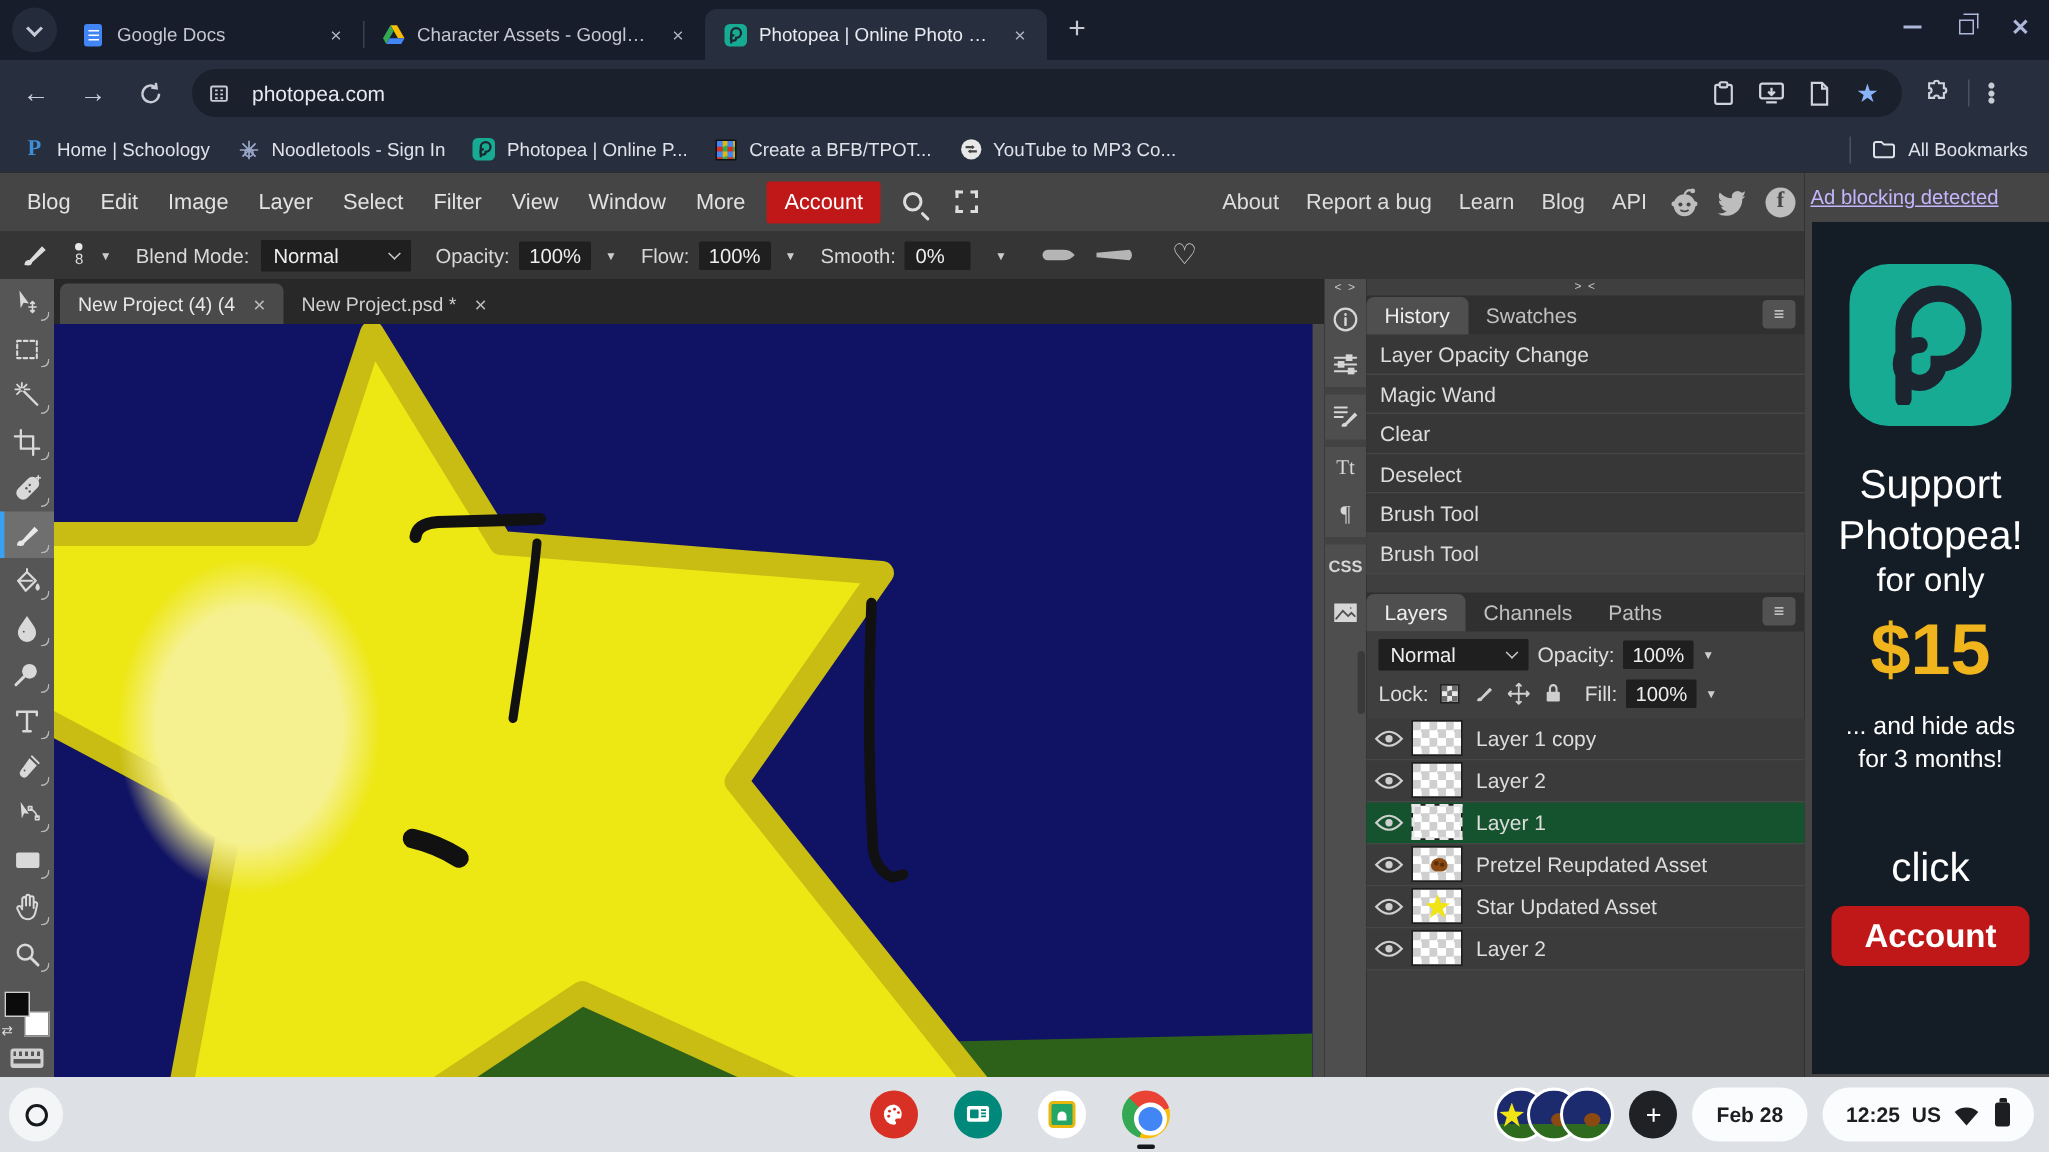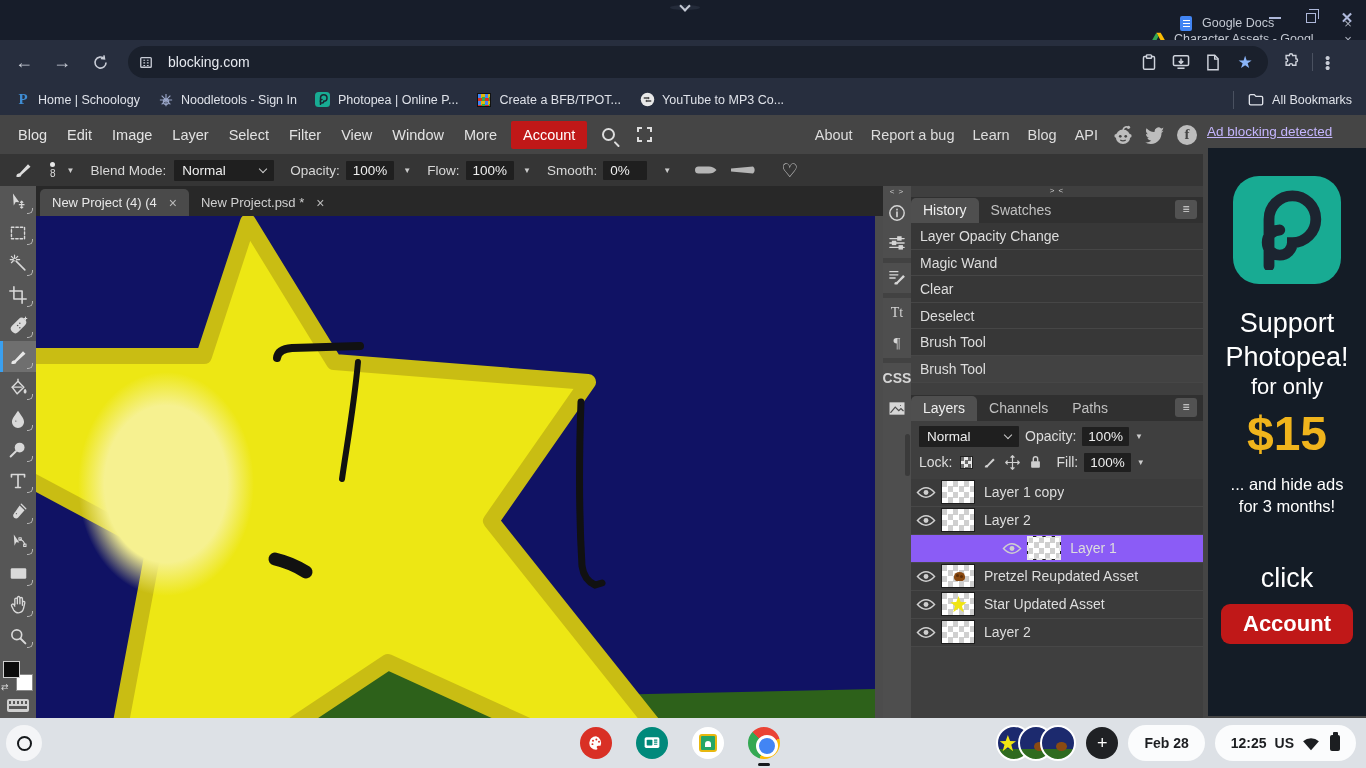--- a/index.html
+++ b/index.html
@@ -1,21 +1,21 @@
 <!DOCTYPE html>
 <html><head>
 <meta charset="utf-8">
 <style>
   *{margin:0;padding:0;box-sizing:border-box;}
   html,body{width:1366px;height:768px;overflow:hidden;background:#000;}
   body{font-family:"Liberation Sans",sans-serif;-webkit-font-smoothing:antialiased;}
   .screen{position:relative;width:1366px;height:768px;overflow:hidden;}
 
   
-  .tabstrip{position:absolute;left:0;top:0;width:1366px;height:40px;background:#171d2a;display:flex;align-items:flex-end;flex-direction:column;}
+  .tabstrip{position:absolute;left:0;top:0;width:1366px;height:40px;background:#171d2a;display:flex;align-items:flex-end;}
   .tab-search{width:30px;height:30px;margin:5px 4px 5px 8px;border-radius:50%;background:#242b3a;display:flex;align-items:center;justify-content:center;align-self:center;cursor:pointer;}
   .chev{width:8px;height:8px;border-right:2px solid #c4c9d4;border-bottom:2px solid #c4c9d4;transform:rotate(45deg);margin-top:-3px;}
   .tab{height:34px;display:flex;align-items:center;gap:8px;padding:0 10px 0 12px;border-radius:8px 8px 0 0;max-width:228px;min-width:200px;color:#c3c8d2;font-size:12.5px;position:relative;}
   .tab.active{background:#272e3e;color:#e8eaf0;}
   .tab .sep{position:absolute;right:-1px;top:8px;height:18px;width:1px;background:#3a4150;}
   .tab-title{white-space:nowrap;overflow:hidden;text-overflow:ellipsis;flex:1;}
   .tab-close{width:16px;height:16px;border-radius:50%;display:flex;align-items:center;justify-content:center;font-size:13px;color:#aeb4c0;cursor:pointer;flex:none;}
   .favicon{width:16px;height:16px;flex:none;display:flex;align-items:center;justify-content:center;}
   .docs-icon{width:12px;height:15px;background:#4285f4;border-radius:2px;position:relative;}
   .docs-icon::after{content:"";position:absolute;left:2.5px;top:4px;width:7px;height:1.6px;background:#fff;box-shadow:0 3px 0 #fff,0 6px 0 #fff;}
@@ -106,21 +106,21 @@
   .dtab.active{background:#4a4a4a;color:#e8e8e8;}
   .dtab .x{font-size:14px;color:#bbb;cursor:pointer;}
   .canvas{position:absolute;left:0;top:30px;width:839px;height:502px;background:#101264;overflow:hidden;}
 
   
   .minicol{position:absolute;left:883px;top:186px;width:28px;height:532px;background:#4e4e4e;display:flex;flex-direction:column;align-items:center;color:#d6d6d6;}
   .mini-collapse{font-size:8px;letter-spacing:1px;color:#ccc;height:12px;line-height:12px;cursor:pointer;}
   .mini{width:28px;height:30px;display:flex;align-items:center;justify-content:center;cursor:pointer;}
   .mini svg{stroke:#d6d6d6;fill:none;stroke-width:1.6;stroke-linecap:round;}
   .mini-gap{height:5px;width:100%;background:#424242;}
-  .mini-text{font-size:14px;font-weight:bold;color:#d6d6d6;text-align:right;}
+  .mini-text{font-size:11px;font-weight:bold;color:#d6d6d6;text-align:right;}
   .mini-tt{font-size:14px;color:#d6d6d6;font-family:"Liberation Serif",serif;}
   .mini-para{font-size:15px;color:#d6d6d6;font-family:"Liberation Serif",serif;}
   .mini-scroll{position:absolute;right:1px;top:248px;width:5px;height:42px;background:#3a3a3a;border-radius:3px;}
 
   
   .panels{position:absolute;left:911px;top:186px;width:292px;height:532px;background:#3f3f3f;color:#ddd;font-size:14px;}
   .panel-collapse{height:11px;text-align:center;font-size:8px;letter-spacing:1px;color:#ccc;line-height:10px;cursor:pointer;}
   .ptabs{height:26px;background:#303030;display:flex;align-items:flex-end;position:relative;}
   .ptab{padding:4px 12px 5px;border-radius:5px 5px 0 0;cursor:pointer;color:#c0c0c0;}
   .ptab.active{background:#4f4f4f;color:#eee;}
@@ -128,21 +128,21 @@
   .hist-item{height:26.6px;line-height:26.6px;padding-left:9px;background:#373737;border-bottom:1px solid #464646;cursor:pointer;white-space:nowrap;}
   .hist-item.current{background:#424242;}
   .layers-ctrl{padding:5px 0 4px 8px;display:flex;align-items:center;gap:6px;}
   .lsel{background:#1f1f1f;color:#eee;width:100px;padding:3px 8px;border-radius:1px;display:flex;align-items:center;justify-content:space-between;cursor:pointer;font-size:13.5px;}
   .lbox{background:#1f1f1f;color:#eee;padding:2px 6px;min-width:42px;border-radius:1px;font-size:13.5px;}
   .larrow{font-size:8px;color:#ccc;cursor:pointer;}
   .lock-ico{width:17px;height:17px;display:flex;align-items:center;justify-content:center;cursor:pointer;}
   .lock-ico svg{stroke:#cfcfcf;fill:none;stroke-width:1.6;stroke-linecap:round;}
   .checker-mini{width:13px;height:13px;background:conic-gradient(#e8e8e8 25%,#6a6a6a 0 50%,#e8e8e8 0 75%,#6a6a6a 0);background-size:7px 7px;border:1px solid #222;}
   .layer-row{height:28px;display:flex;align-items:center;background:#3b3b3b;border-bottom:1px solid #474747;cursor:pointer;}
-  .layer-row.selected{background:#8b5cf6;justify-content:center;}
+  .layer-row.selected{background:#14532d;}
   .eye{width:30px;display:flex;justify-content:center;flex:none;cursor:pointer;}
   .thumb{width:34px;height:24px;flex:none;border:1px solid #1d1d1d;background:conic-gradient(#fff 25%,#cfcfcf 0 50%,#fff 0 75%,#cfcfcf 0);background-size:11px 11px;position:relative;}
   .layer-row.selected .thumb{outline:2px dashed #e8e8e8;outline-offset:-2px;}
   .lname{margin-left:9px;white-space:nowrap;overflow:hidden;}
   .thumb .pretzel{position:absolute;left:12px;top:7px;width:11px;height:9px;background:#8a4a12;border-radius:50% 50% 40% 40%;}
   .thumb .pretzel::after{content:"";position:absolute;left:2px;top:2px;width:3px;height:3px;background:#5d2e08;border-radius:50%;box-shadow:4px 1px 0 #5d2e08;}
   .thumb .star{position:absolute;left:8px;top:3px;width:17px;height:17px;background:#f0e414;clip-path:polygon(50% 0,63% 35%,98% 37%,70% 58%,81% 95%,50% 72%,19% 95%,30% 58%,2% 37%,37% 35%);}
   .thumb.bg-thumb{background:linear-gradient(#13155e 0 74%,#2d611a 74% 100%);}
 
   
@@ -248,21 +248,21 @@
           <path d="M14 1.5 L14.6 5.7 L10.4 5.2" fill="none" stroke="#c8ccd6" stroke-width="1.9"></path>
         </svg>
     </div>
     <div class="omnibox">
       <span class="site-chip">
         <svg width="14" height="14" viewBox="0 0 16 16">
             <rect x="2" y="3" width="12" height="11" rx="1" fill="none" stroke="#c8ccd6" stroke-width="1.5"></rect>
             <path d="M5 6 h2 M9 6 h2 M5 9 h2 M9 9 h2 M5 12 h2 M9 12 h2" stroke="#c8ccd6" stroke-width="1.4"></path>
           </svg>
       </span>
-      <span class="url">blocking.com</span>
+      <span class="url">photopea.com</span>
       <span class="omni-icons">
         <span class="oicon">
             <svg width="16" height="17" viewBox="0 0 18 20">
               <rect x="2.5" y="3" width="13" height="15" rx="1.5" fill="none" stroke="#cfd3dc" stroke-width="1.7"></rect>
               <rect x="6" y="1" width="6" height="4" rx="1" fill="#272e3e" stroke="#cfd3dc" stroke-width="1.7"></rect>
             </svg>
           </span>
         <span class="oicon">
             <svg width="18" height="16" viewBox="0 0 20 18">
               <rect x="1.5" y="2" width="17" height="11" rx="1.5" fill="none" stroke="#cfd3dc" stroke-width="1.7"></rect>

